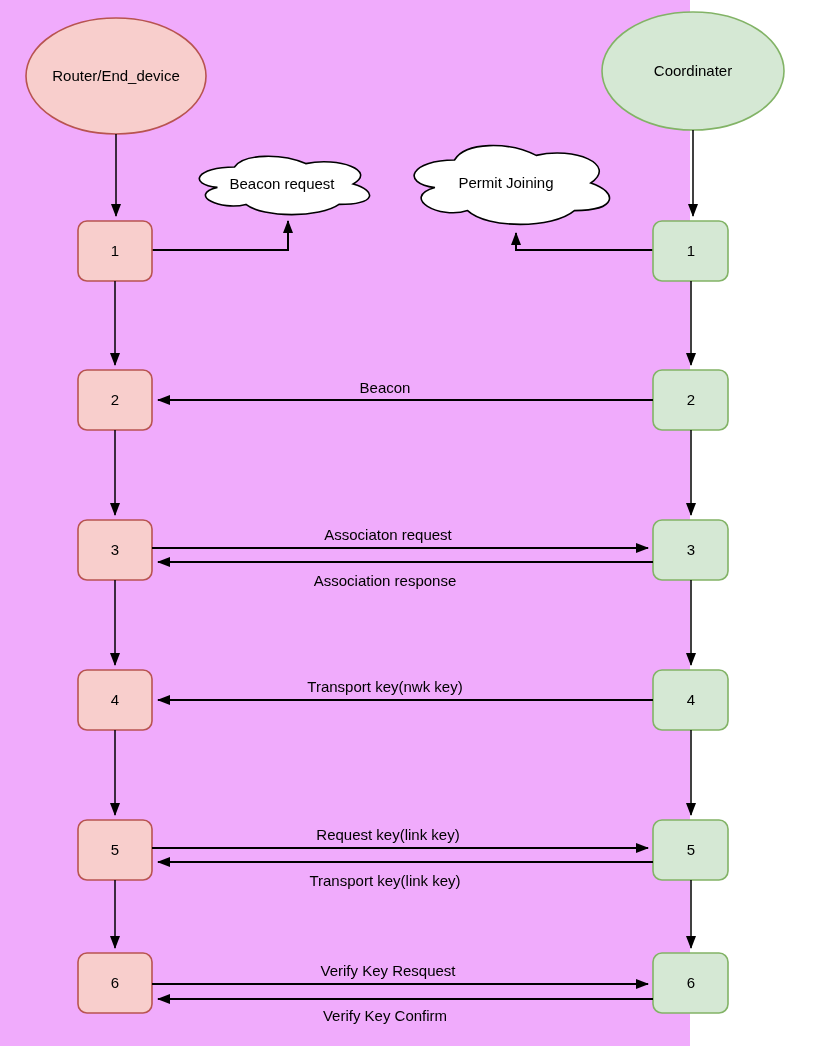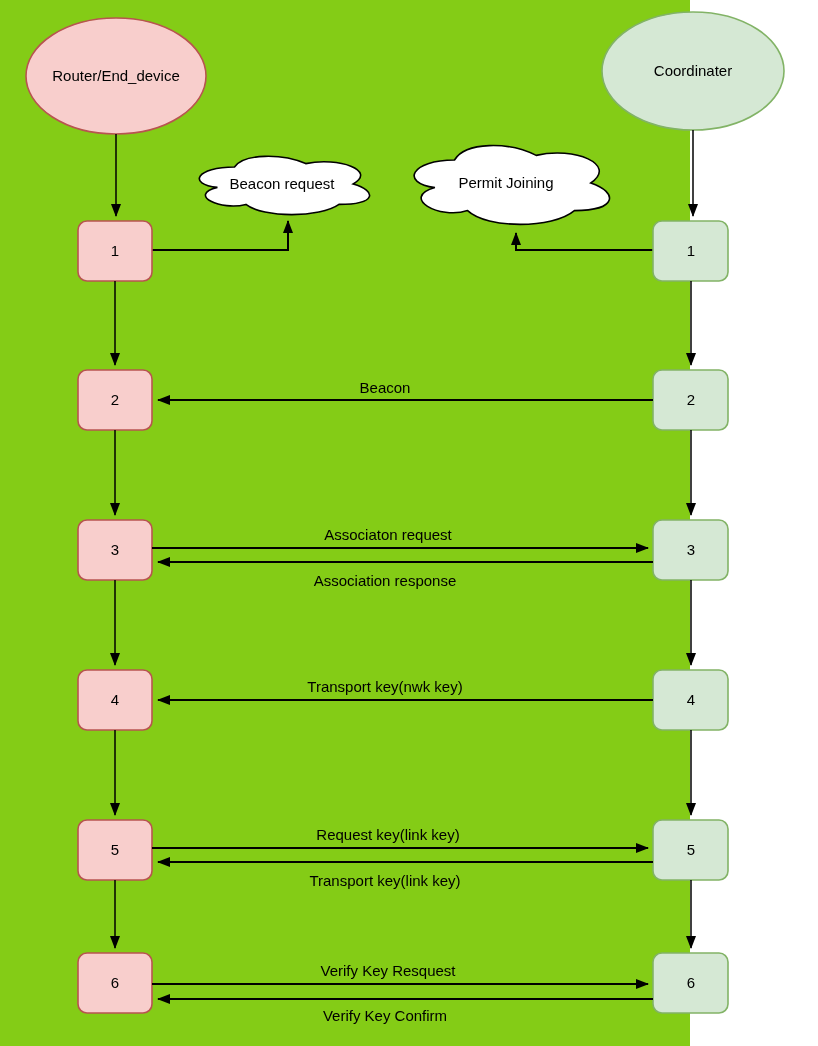--- a/index.html
+++ b/index.html
@@ -3,21 +3,21 @@
 <meta charset="utf-8">
 <style>
   html, body {
     margin: 0;
     padding: 0;
     background: #ffffff;
   }
   .canvas-wrap {
     width: 690px;
     height: 1046px;
-    background: #84cc16;
+    background: #f0abfc;
     position: relative;
   }
   svg { display: block; }
   .lbl {
     font-family: "Liberation Sans", sans-serif;
     font-size: 15px;
     fill: #000000;
     text-anchor: middle;
   }
   .node-num {

